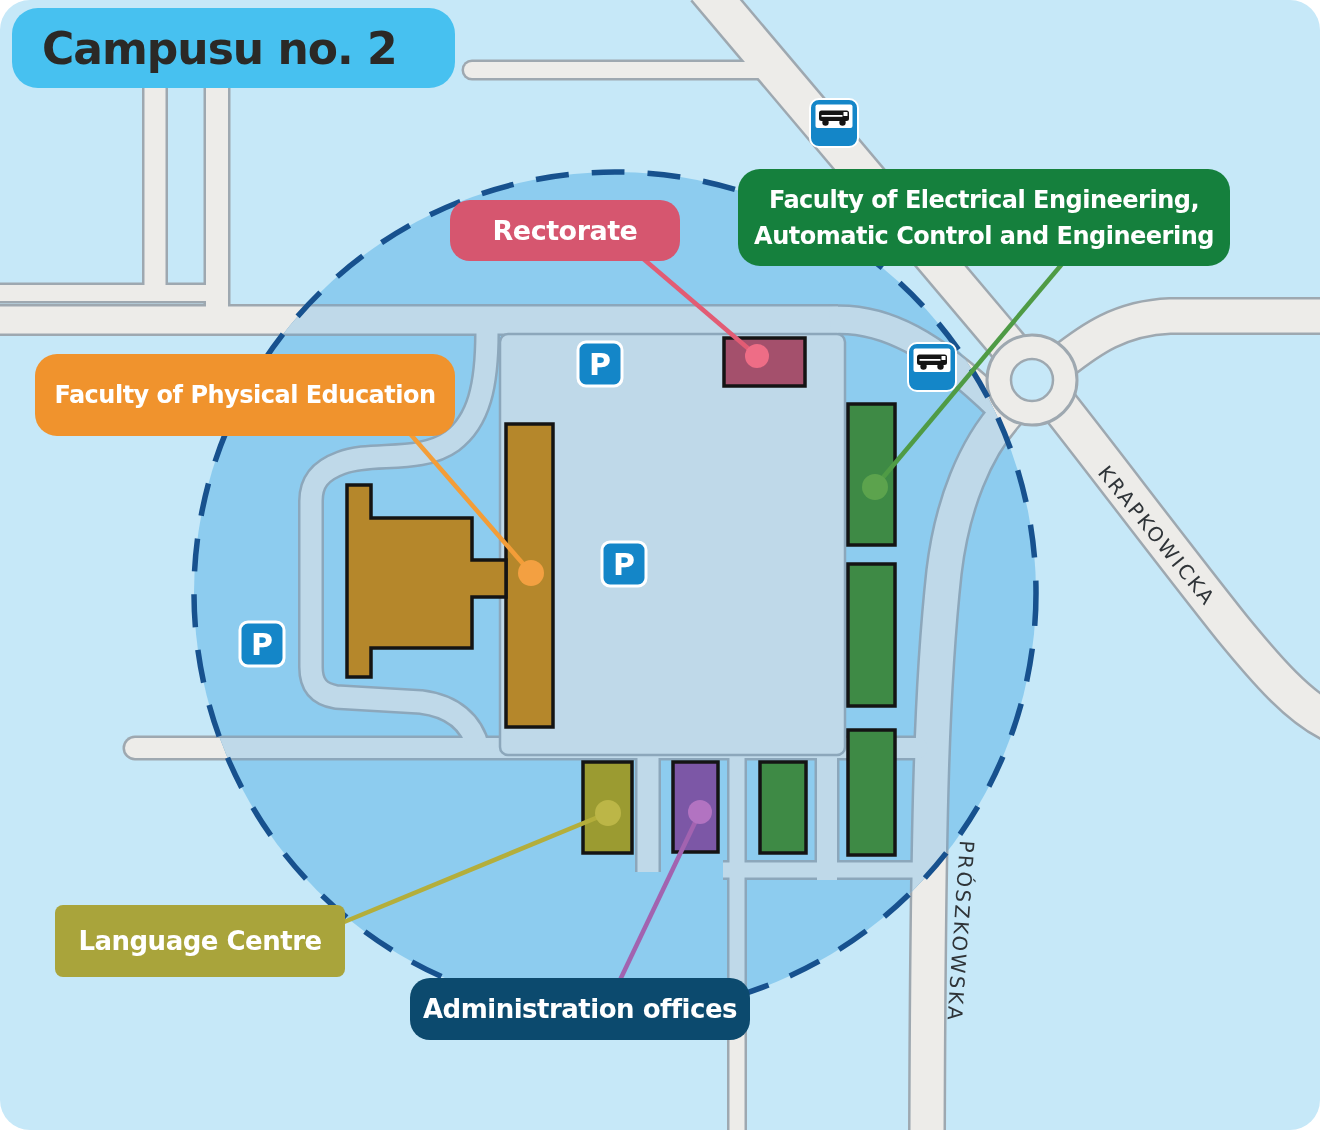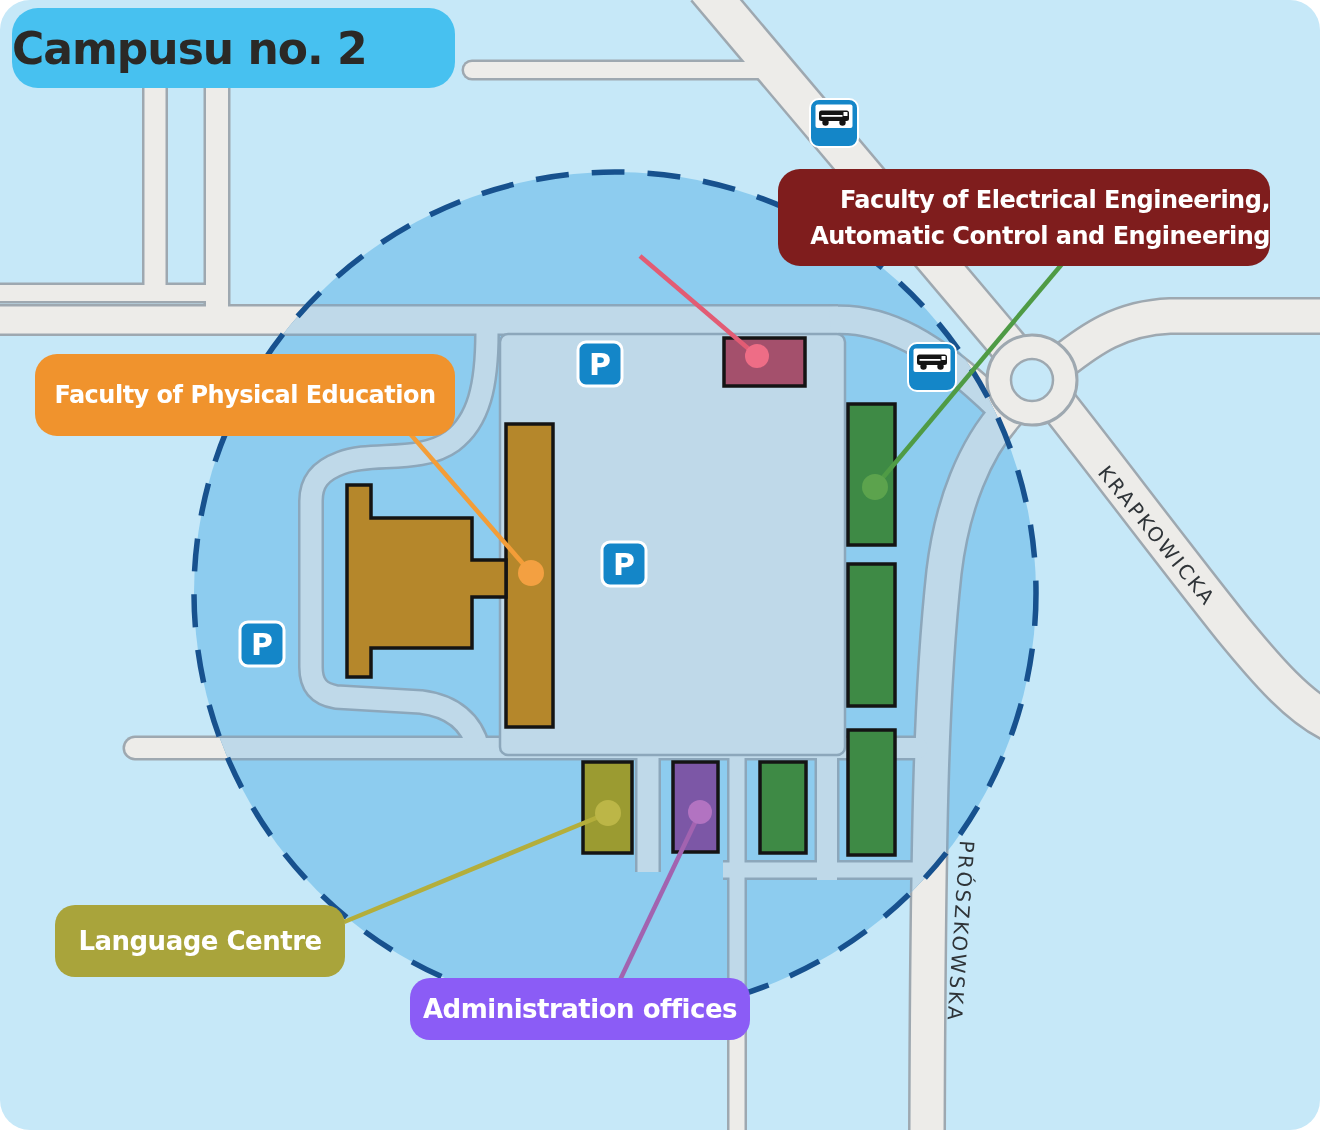--- a/index.html
+++ b/index.html
@@ -12,28 +12,28 @@
   .callout{
     position:absolute;display:flex;flex-direction:column;
     align-items:center;justify-content:center;text-align:center;
     color:#ffffff;font-weight:bold;letter-spacing:-0.5px;
     box-sizing:border-box;
   }
   .callout .ln{display:block;}
   #cb-title{
     left:12px;top:8px;width:443px;height:80px;background:#47C1F0;
     border-radius:26px;color:#2B2926;font-size:44px;
-    align-items:flex-start;justify-content:center;
+    align-items:flex-start;justify-content:center;padding-left:30px;
     text-align:left;letter-spacing:-1px;
   }
   #cb-rectorate{left:450px;top:200px;width:230px;height:61px;background:#D6566F;border-radius:20px;font-size:27px;}
-  #cb-electrical{left:778px;top:169px;width:492px;height:97px;background:#7f1d1d;border-radius:22px;font-size:24px;line-height:1.5;align-items:flex-end;}
+  #cb-electrical{left:738px;top:169px;width:492px;height:97px;background:#15803d;border-radius:22px;font-size:24px;line-height:1.5;}
   #cb-physical{left:35px;top:330px;width:420px;height:82px;background:#F0932D;border-radius:22px;font-size:24px;line-height:1.5;margin-top:24px;}
-  #cb-language{left:55px;top:905px;width:290px;height:72px;background:#A9A43B;border-radius:20px;font-size:26px;}
-  #cb-admin{left:410px;top:978px;width:340px;height:62px;background:#8b5cf6;border-radius:20px;font-size:26px;}
+  #cb-language{left:55px;top:905px;width:290px;height:72px;background:#A9A43B;border-radius:8px;font-size:26px;}
+  #cb-admin{left:410px;top:978px;width:340px;height:62px;background:#0c4a6e;border-radius:20px;font-size:26px;}
   .street-name{
     font-size:20px;letter-spacing:2.5px;fill:#2F3438;
     font-family:"DejaVu Sans", sans-serif;
   }
   .p-letter{
     font-size:30px;font-weight:bold;fill:#ffffff;text-anchor:middle;
     font-family:"DejaVu Sans", sans-serif;
   }
 </style>
 </head>
@@ -192,20 +192,23 @@
     <circle cx="875" cy="487" r="13" fill="#5CA34D"></circle>
     <circle cx="531" cy="573" r="13" fill="#F3A041"></circle>
     <circle cx="608" cy="813" r="13" fill="#BCB647"></circle>
     <circle cx="700" cy="812" r="12" fill="#B273C1"></circle>
   </g>
 </svg>
 
 <div id="cb-title" class="callout">
   <span class="ln">Campusu no. 2</span>
 </div>
+<div id="cb-rectorate" class="callout">
+  <span class="ln">Rectorate</span>
+</div>
 <div id="cb-electrical" class="callout">
   <span class="ln">Faculty of Electrical Engineering,</span>
   <span class="ln">Automatic Control and Engineering</span>
 </div>
 <div id="cb-physical" class="callout">
   <span class="ln">Faculty of Physical Education</span>
 </div>
 <div id="cb-language" class="callout">
   <span class="ln">Language Centre</span>
 </div>

